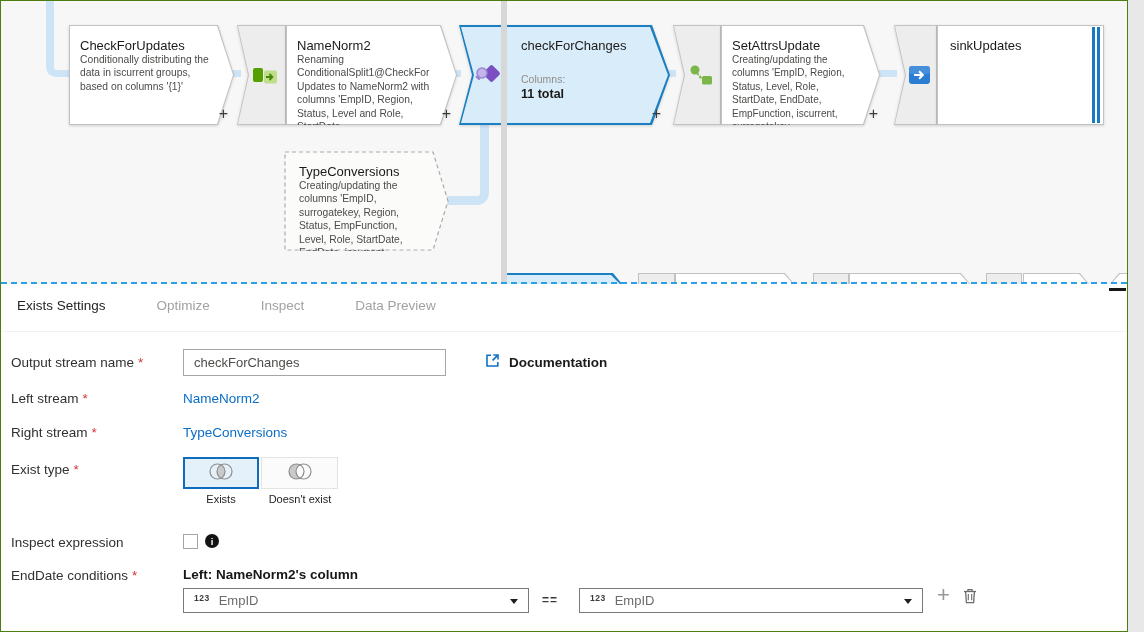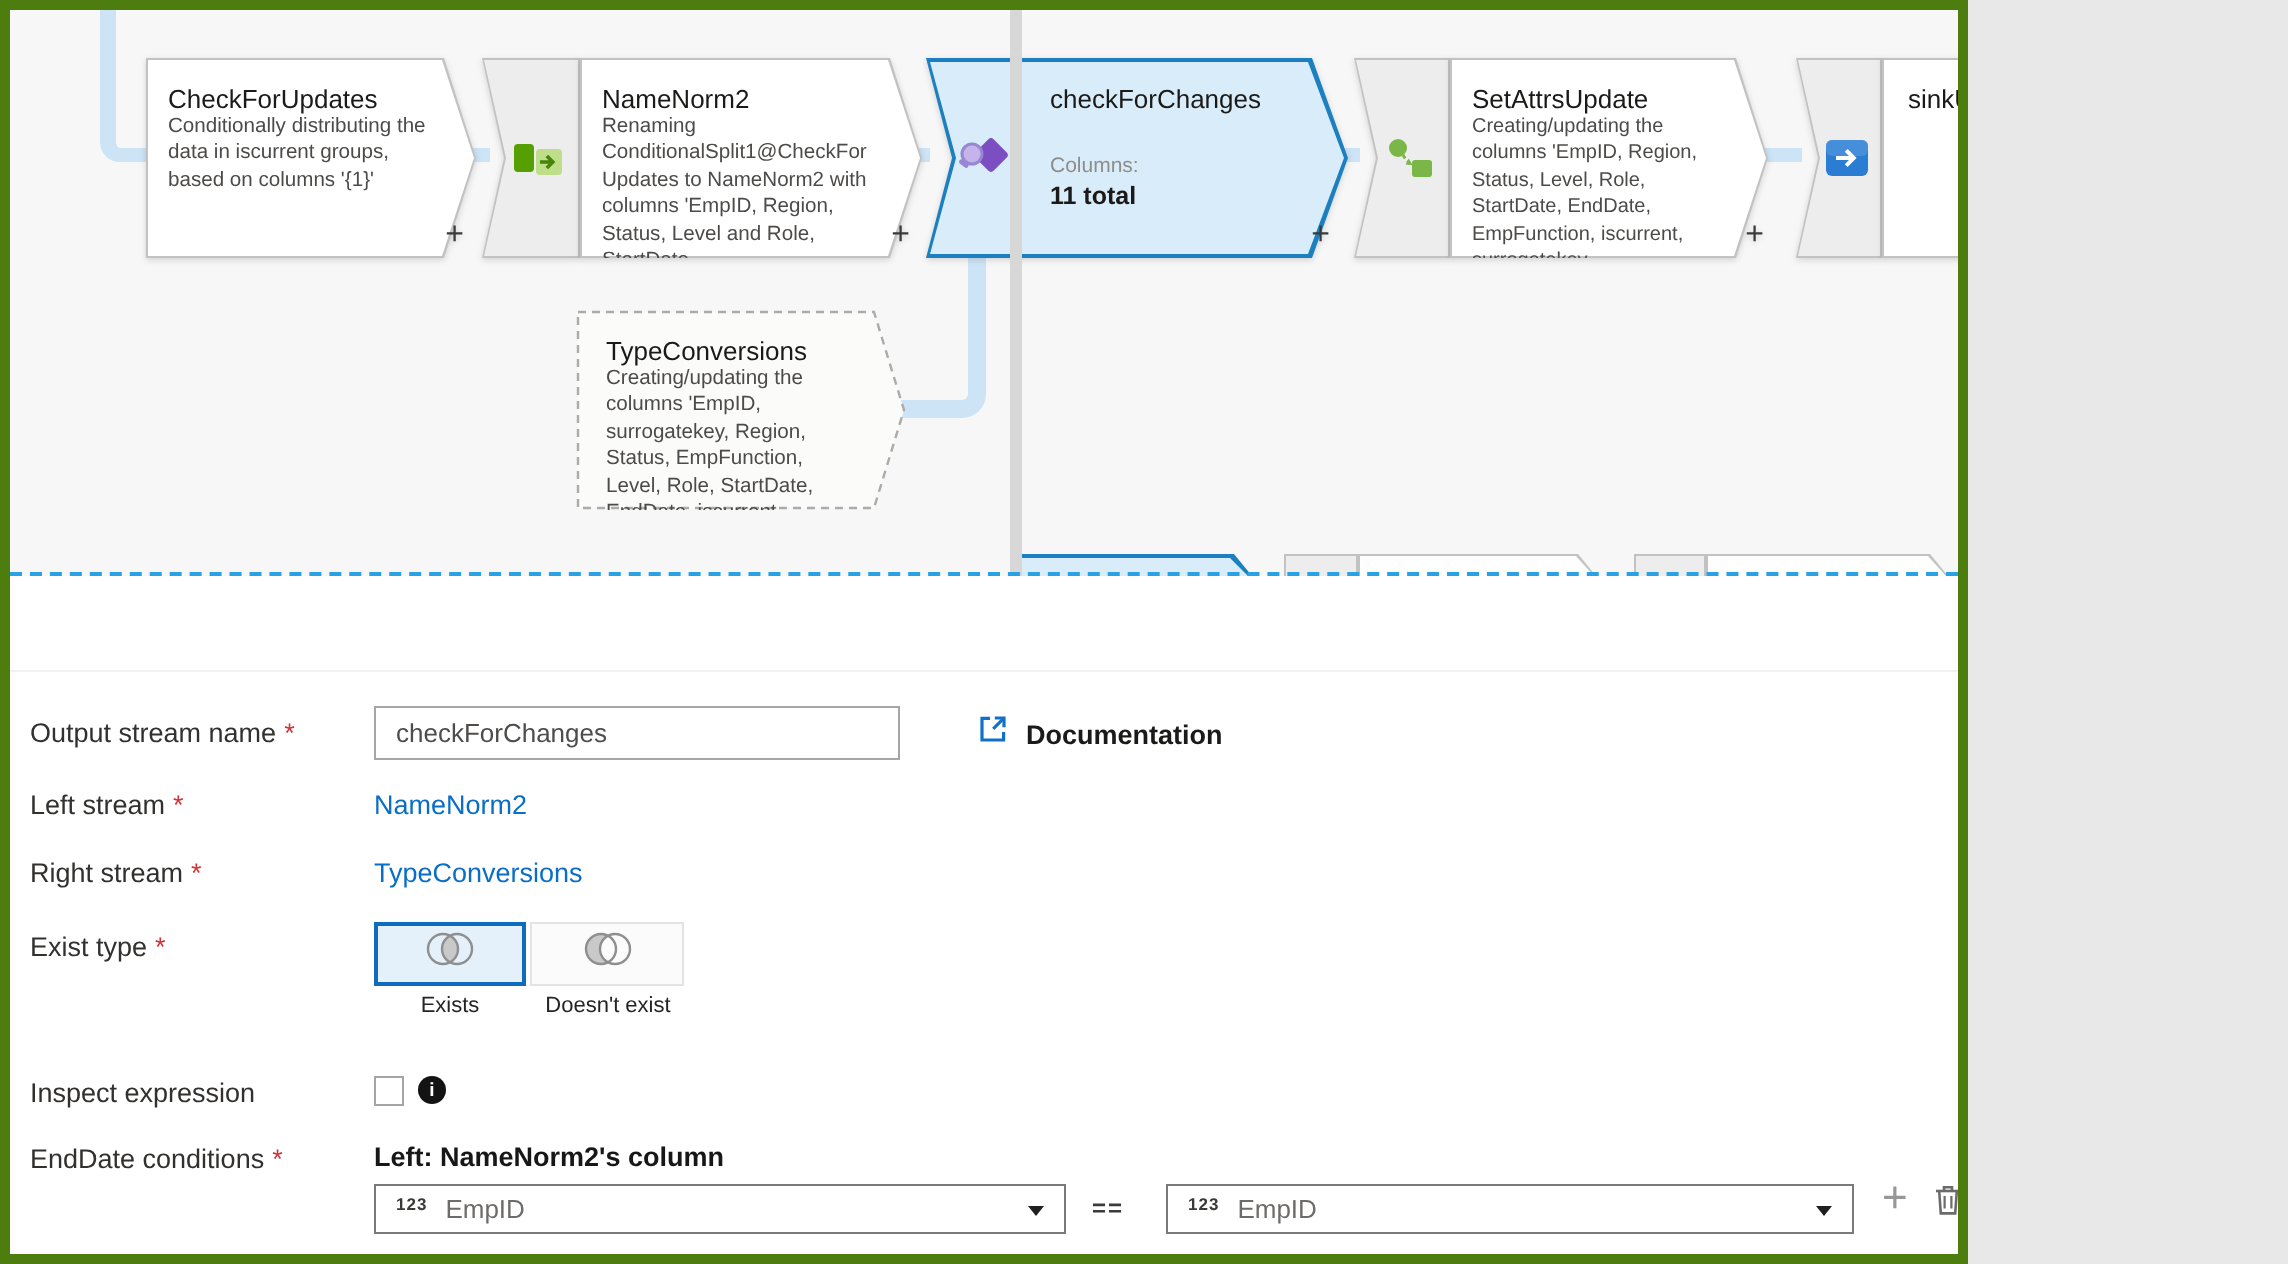--- a/index.html
+++ b/index.html
@@ -1,17 +1,17 @@
 <!DOCTYPE html>
 <html><head>
 <meta charset="utf-8">
 <style>
   * { box-sizing: border-box; margin: 0; padding: 0; }
   body { background:#e8e8e8; font-family:"Liberation Sans","DejaVu Sans",sans-serif; }
-  .screen{position:relative;width:984px;height:632px;background:#fff;border:5px solid #4d7c0f;overflow:hidden;}
+  .screen{position:relative;width:1128px;height:632px;background:#fff;border:1px solid #4d7c0f;overflow:hidden;}
 
   
   .canvas{position:absolute;left:0;top:0;width:100%;height:283px;background:#f7f7f7;overflow:hidden;}
   .conn{position:absolute;background:#cde4f6;}
   .connL{position:absolute;left:45px;top:-8px;width:24px;height:84px;background:transparent;
          border-left:8px solid #cde4f6;border-bottom:7px solid #cde4f6;border-bottom-left-radius:10px;}
   .connT{position:absolute;left:441px;top:118px;width:47px;height:86px;background:transparent;
          border-right:9px solid #cde4f6;border-bottom:9px solid #cde4f6;border-bottom-right-radius:12px;}
 
   .node{position:absolute;filter:drop-shadow(0 1px 1.5px rgba(0,0,0,.15));}
@@ -231,20 +231,26 @@
     </div>
 
     <div class="scroll-bar"></div>
   </div>
 
   <div class="divider"></div>
   <div class="collapse-dash"></div>
 
   <div class="settings">
 
+    <div class="tabs">
+      <div class="tab active">Exists Settings</div>
+      <div class="tab">Optimize</div>
+      <div class="tab">Inspect</div>
+      <div class="tab">Data Preview</div>
+    </div>
     <div class="tabs-line"></div>
 
     <div class="flabel" style="top:71px;">
       <span>Output stream name</span><span class="req">*</span>
     </div>
     <input class="txtinput" type="text" value="checkForChanges" style="">
     <div class="doc">
       <span>
         <svg width="15" height="15" viewBox="0 0 15 15">
           <path d="M6 2.2 H2 V13 H12.8 V9" fill="none" stroke="#1071c7" stroke-width="1.6"></path>

